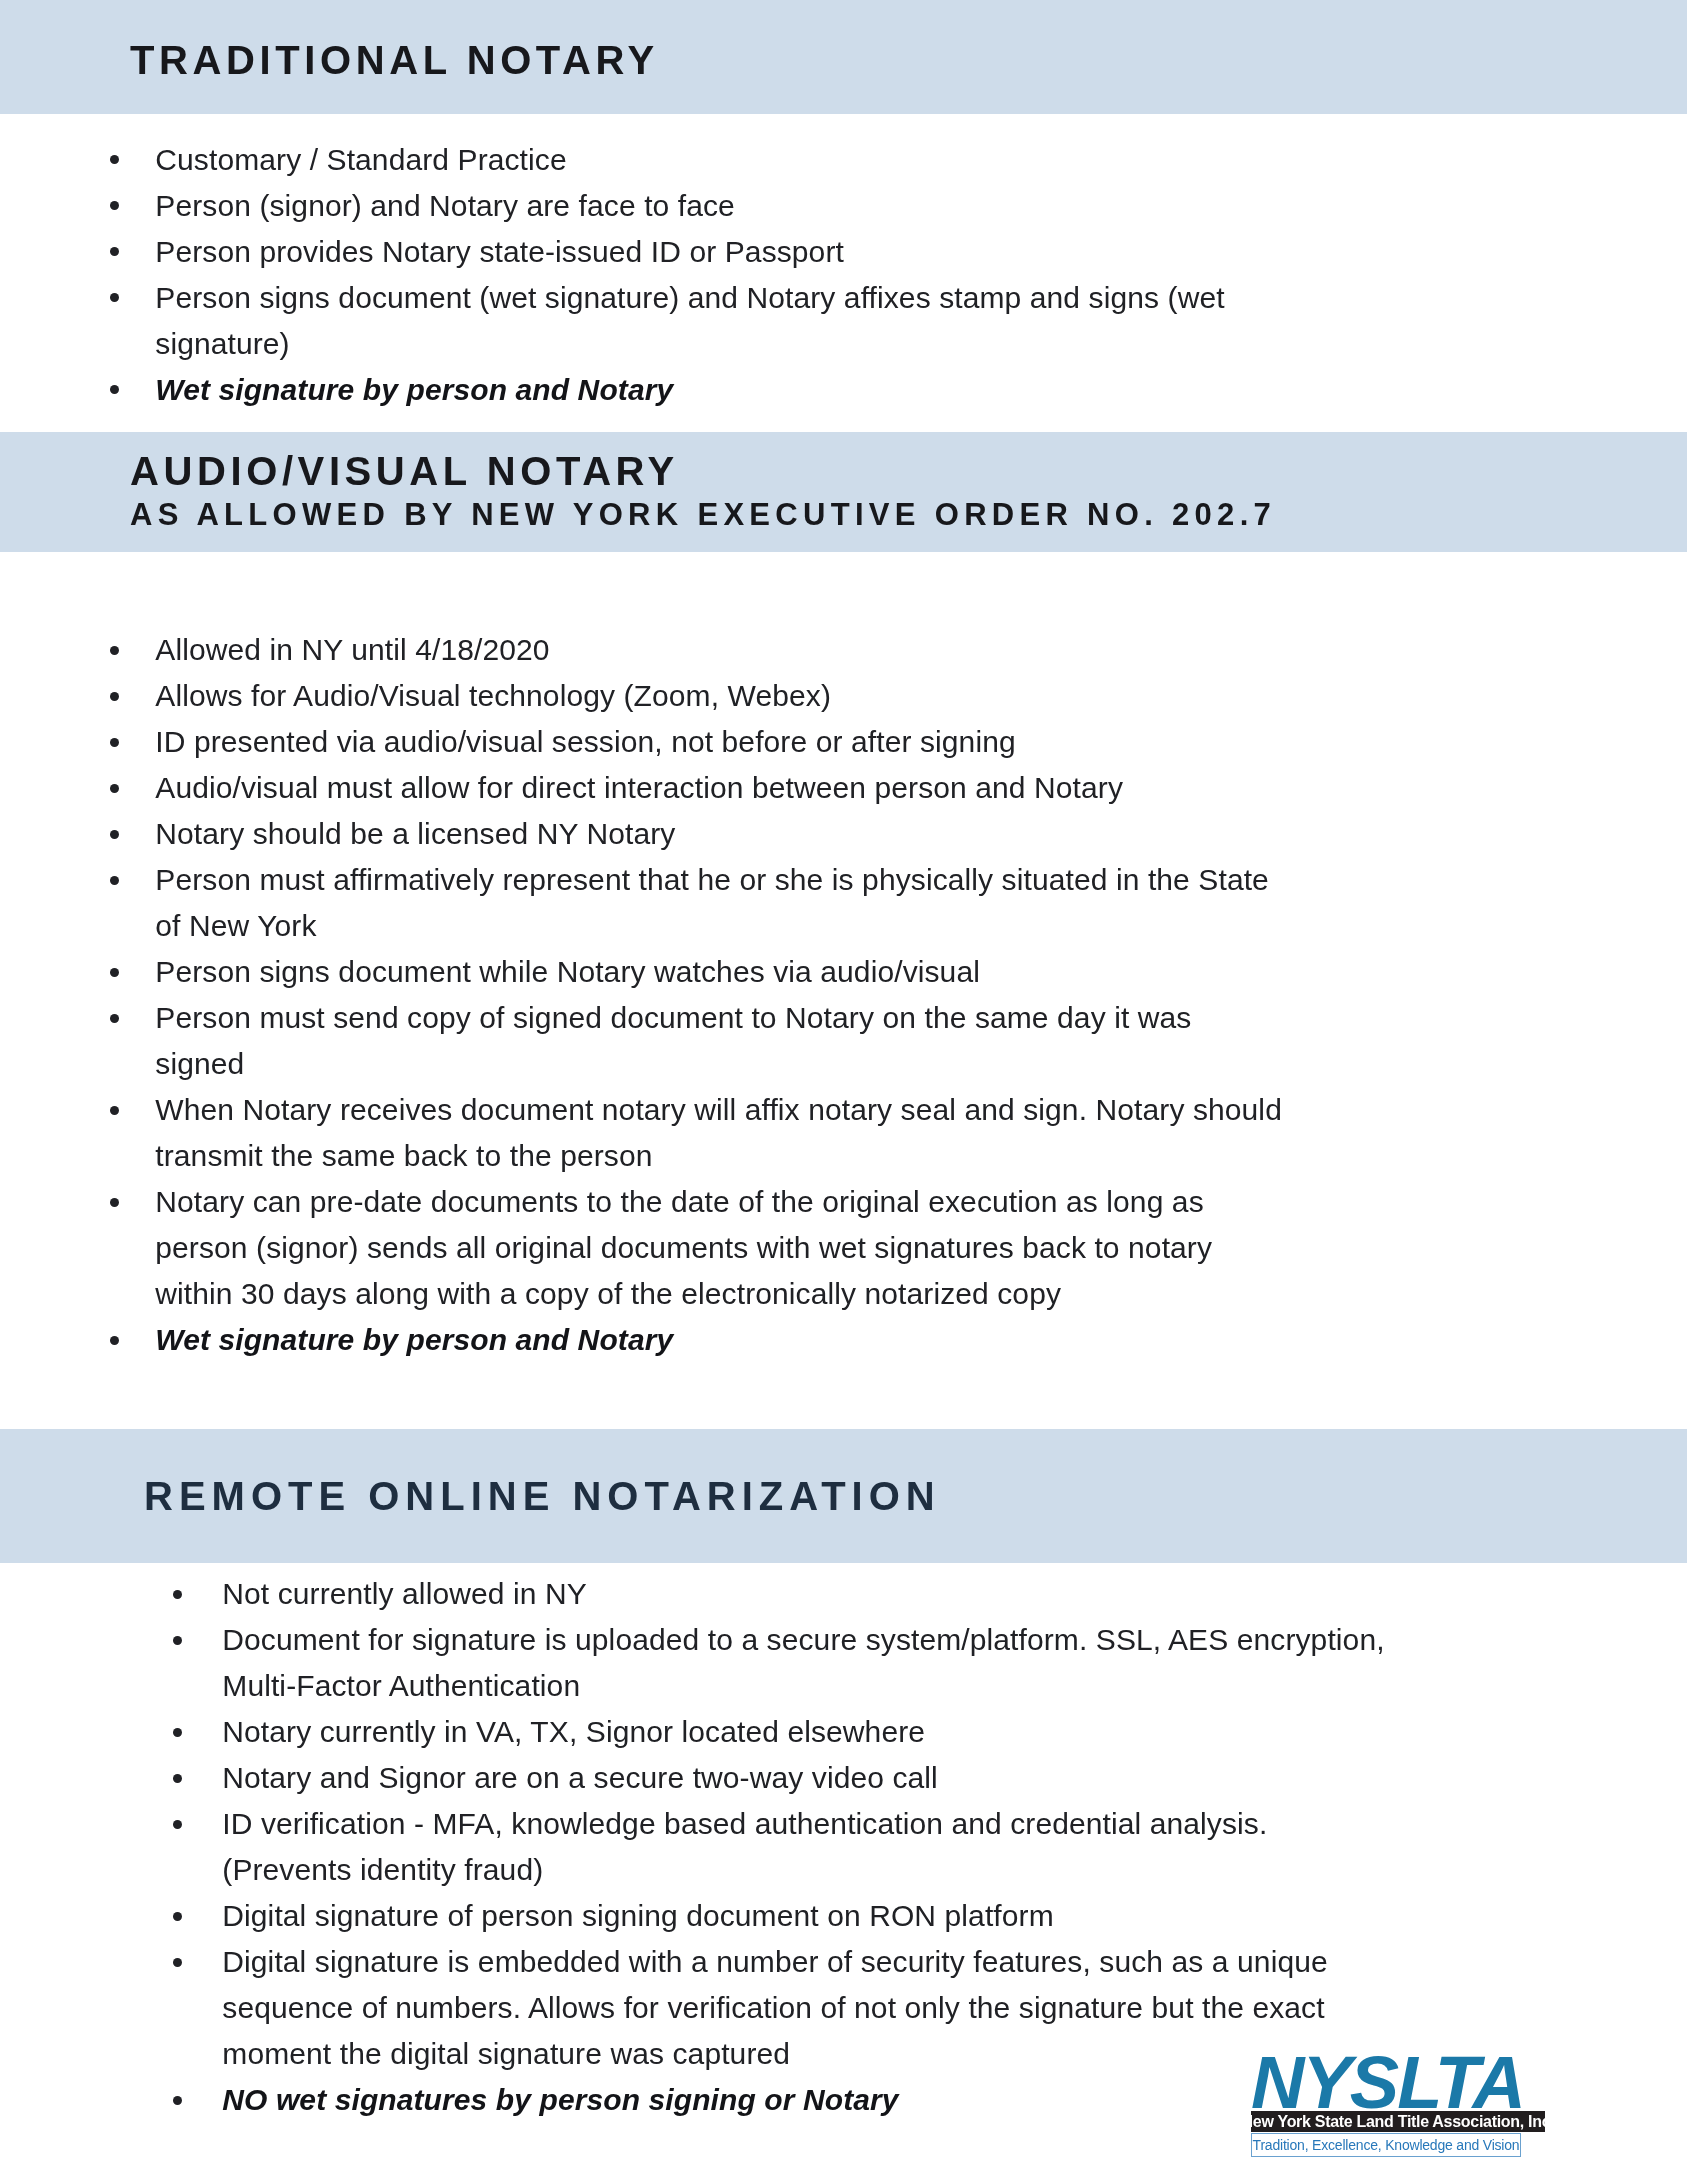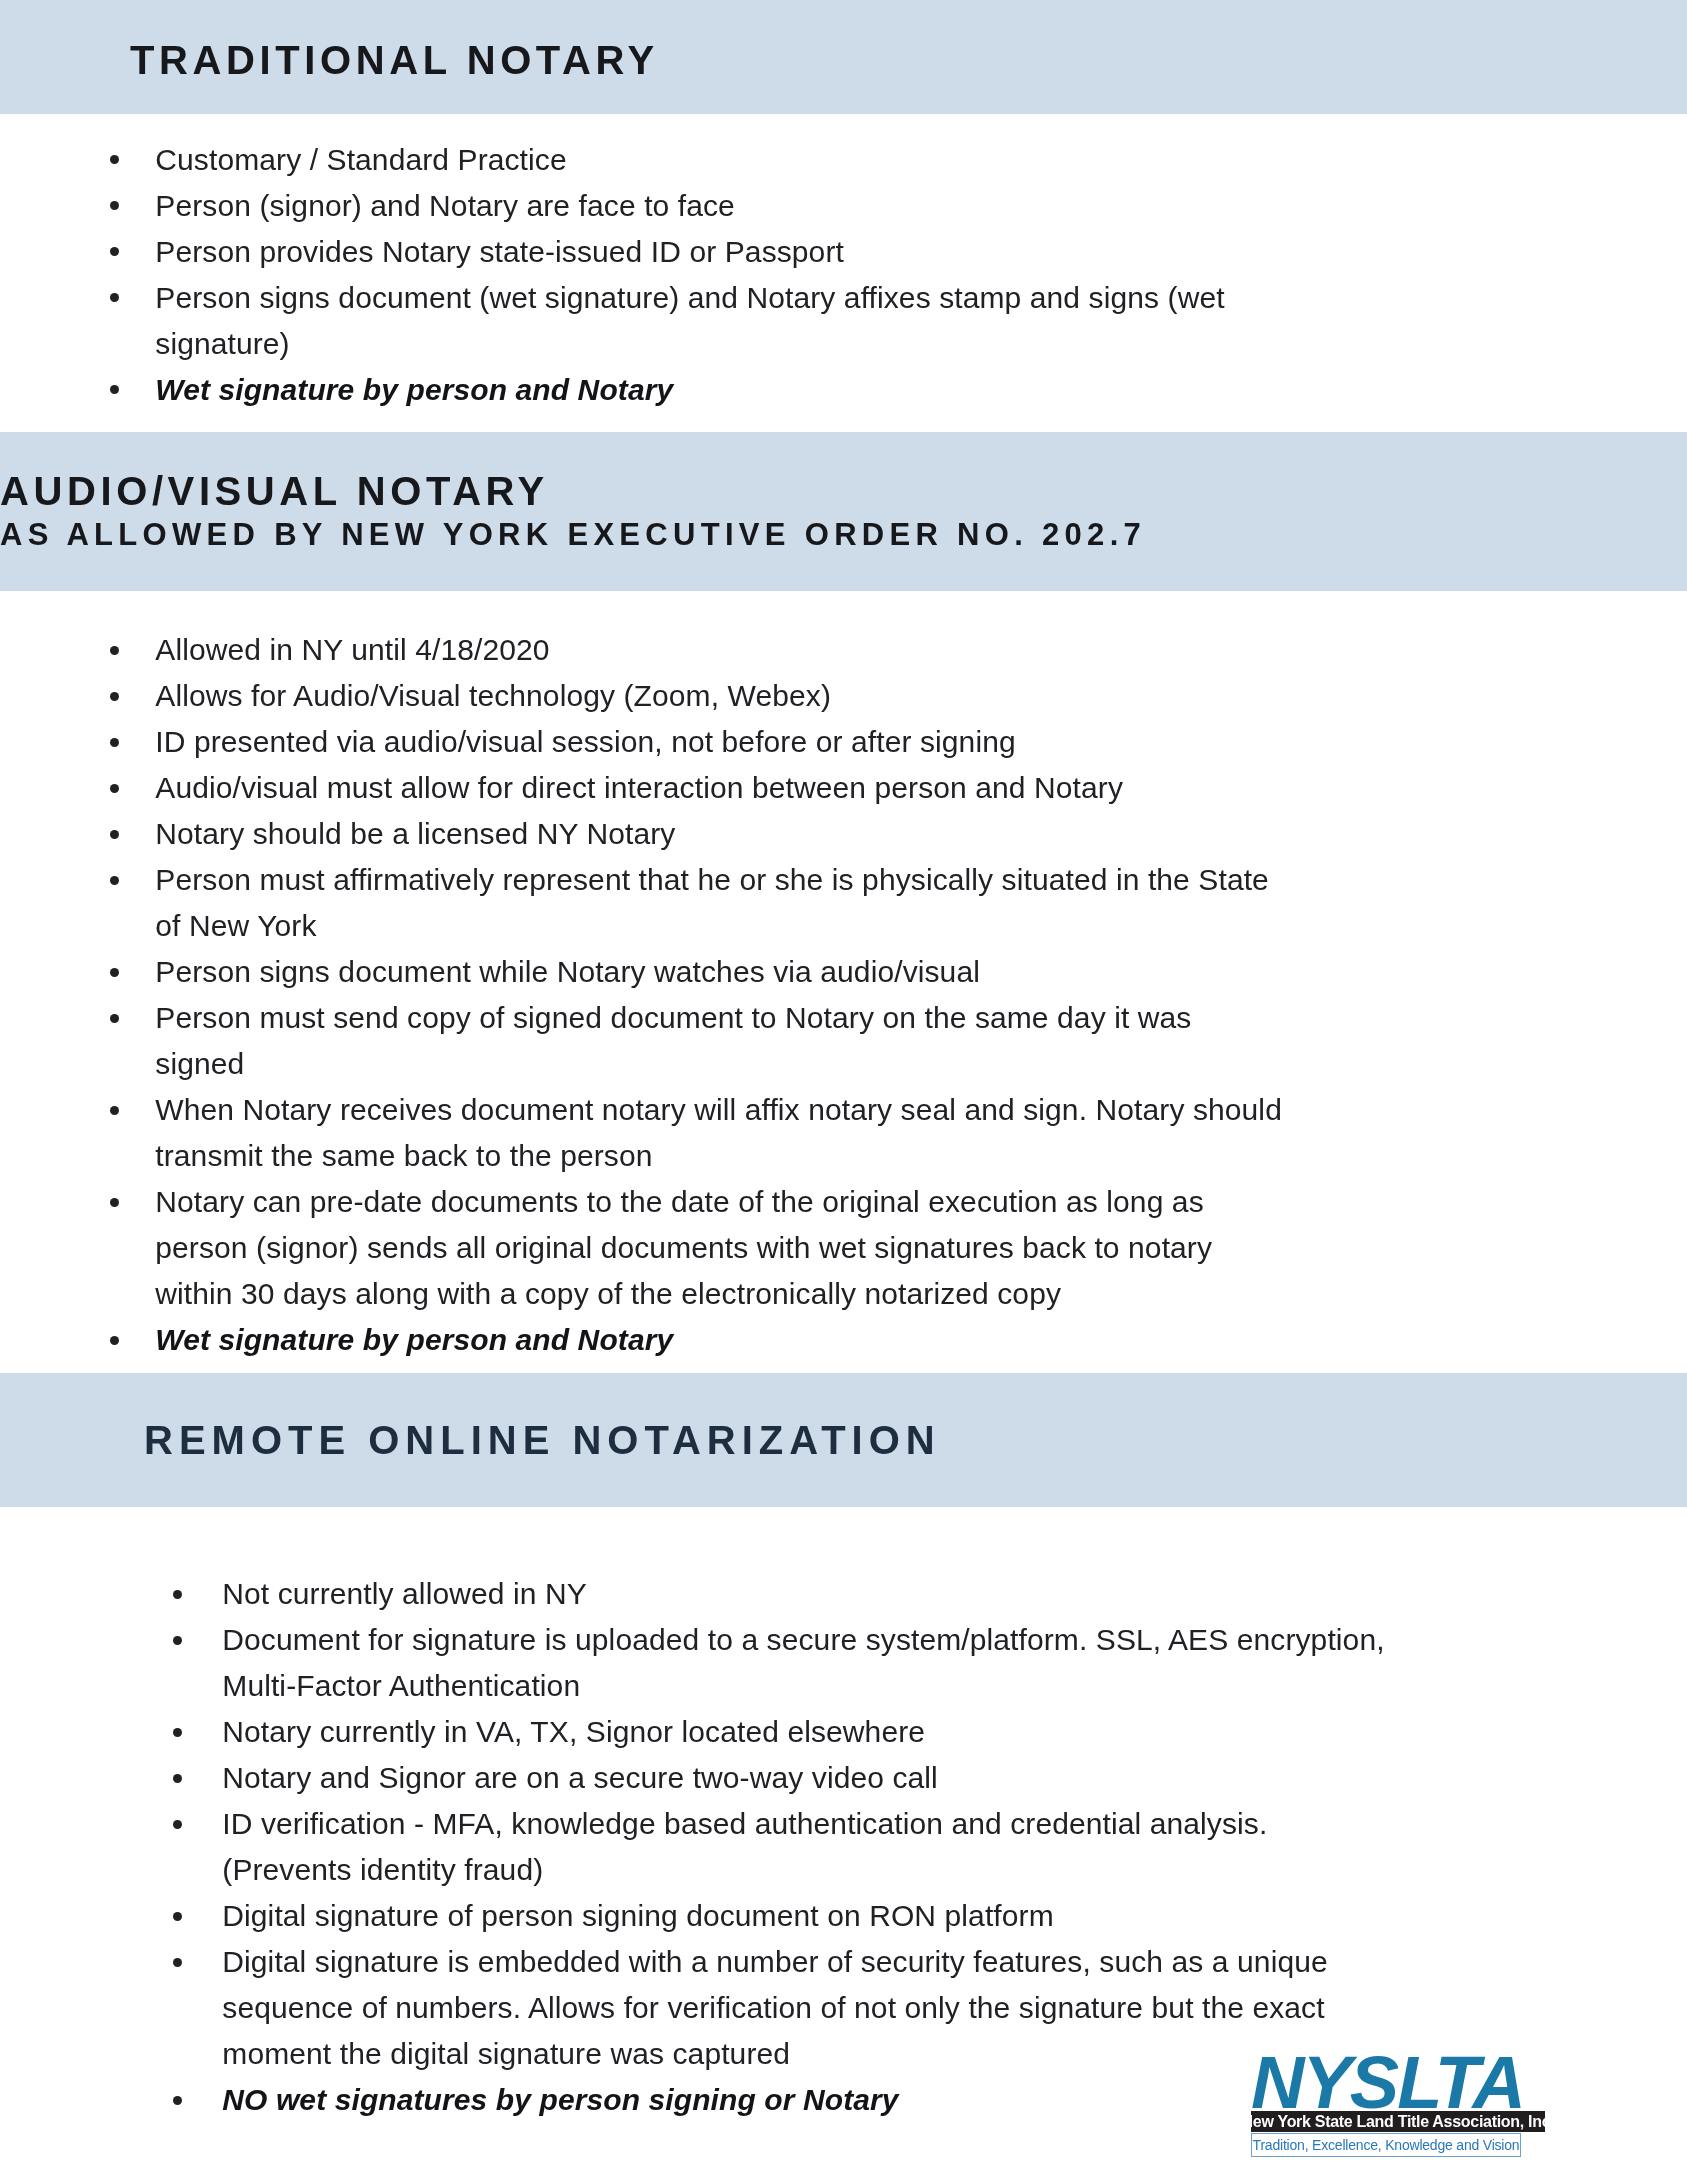--- a/index.html
+++ b/index.html
@@ -23,22 +23,22 @@
     overflow:hidden;
   }
   
   .band{
     position:absolute;left:0;width:1687px;
     background:var(--band-blue);
     display:flex;flex-direction:column;justify-content:center;
     box-sizing:border-box;
   }
   #band1{top:0;height:114px;padding-left:130px;padding-top:5.3px;}
-  #band2{top:432px;height:159px;padding-bottom:6.6px;row-gap:6px;}
-  #band3{top:1373px;height:134px;padding-left:144px;}
+  #band2{top:432px;height:120px;padding-left:130px;padding-bottom:6.6px;row-gap:6px;}
+  #band3{top:1429px;height:134px;padding-left:144px;}
   .band-title{
     font-weight:700;font-size:40px;line-height:46px;
     letter-spacing:4.6px;color:var(--header-dark);white-space:nowrap;
   }
   #band3 .band-title{color:var(--header-navy);letter-spacing:6px;}
   .band-subtitle{
     font-weight:700;font-size:31px;line-height:29px;
     letter-spacing:5.3px;color:var(--header-dark);white-space:nowrap;
   }
   

